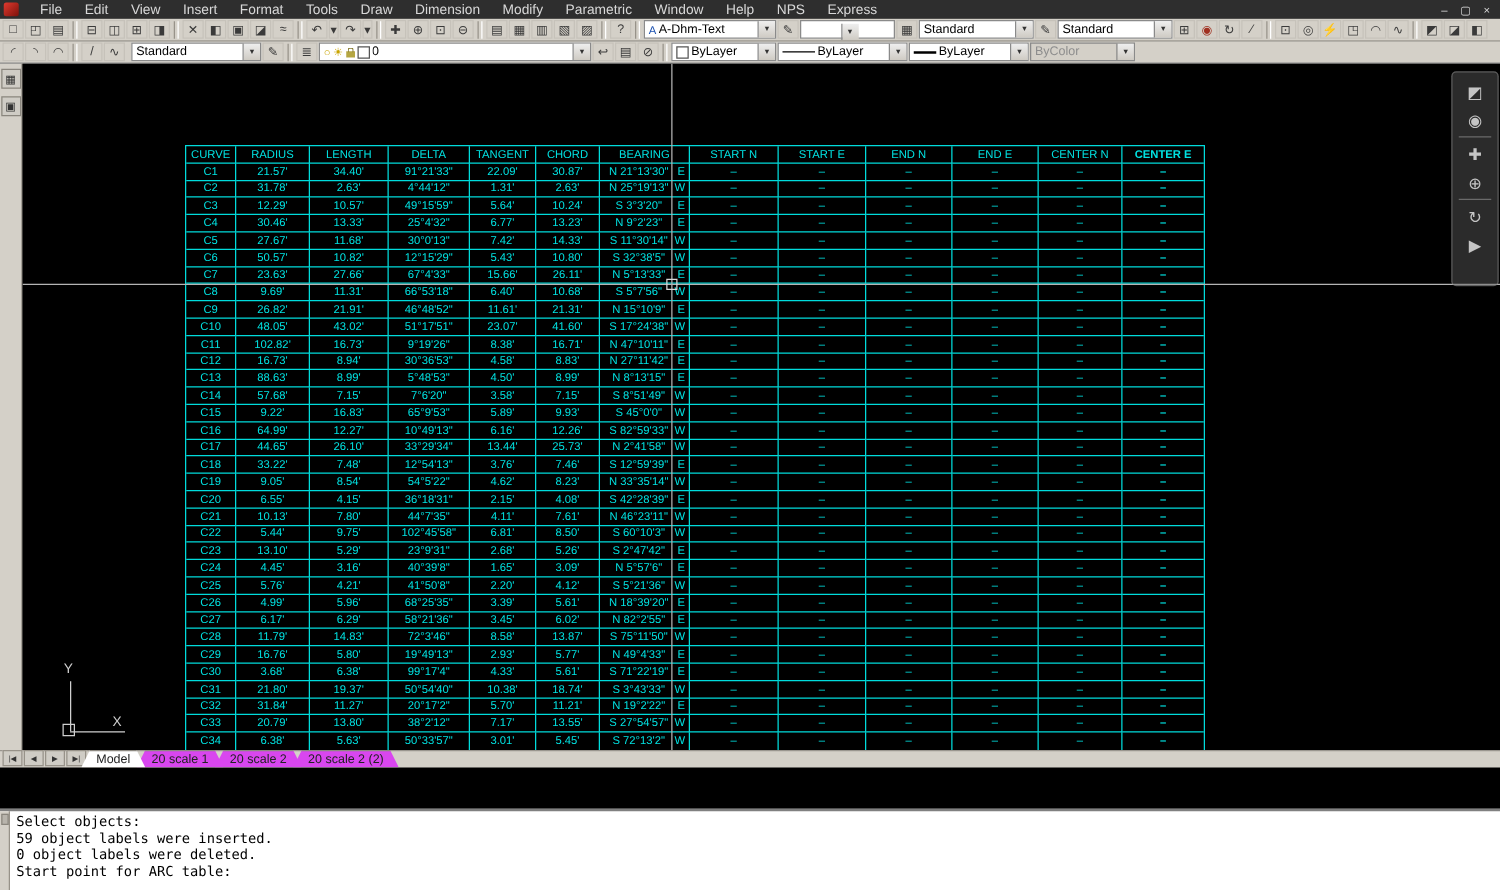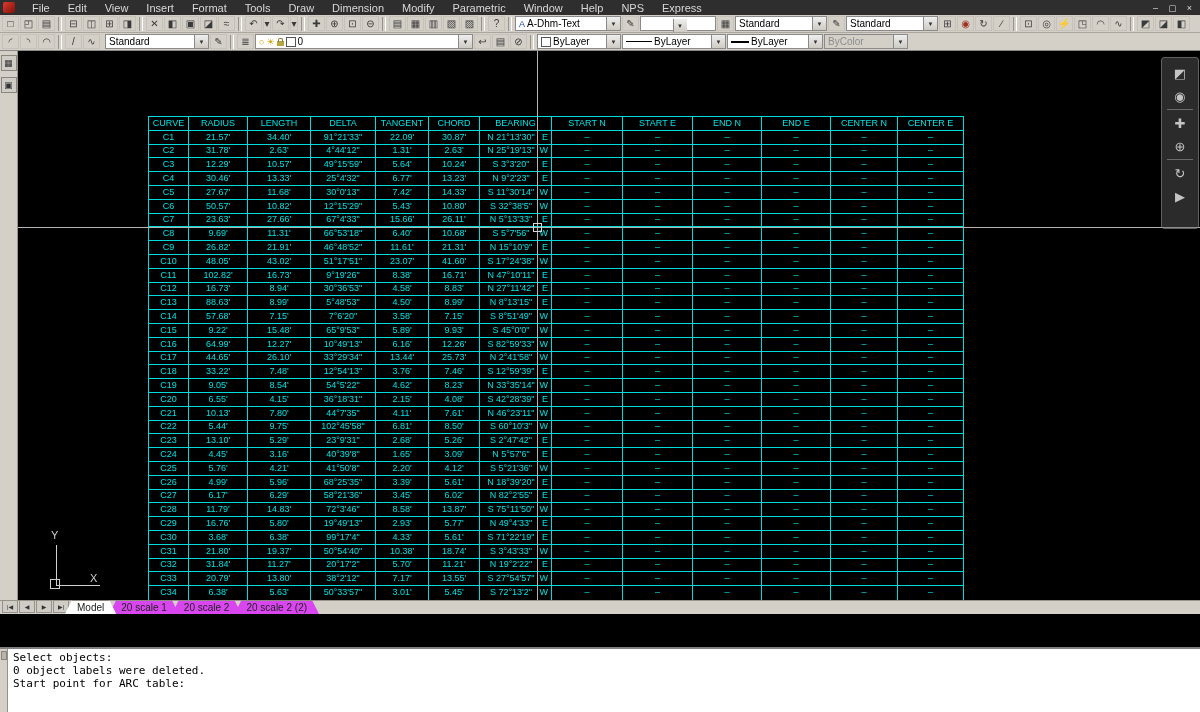--- a/index.html
+++ b/index.html
@@ -50,21 +50,21 @@
     display:flex;align-items:center;justify-content:center;color:#333;}
   .canvas{flex:1;position:relative;background:#000;overflow:hidden;}
 
   
   .curve-table{position:absolute;left:130px;top:65px;display:grid;
     grid-template-columns:40px 59px 63px 65px 53px 51px 72px 71px 70px 69px 69px 67px 65px;
     grid-auto-rows:13.8px;border:1px solid #00dcdc;color:#00e2e2;font-size:9px;line-height:9px;}
   .cell{border-right:1px solid #00dcdc;border-bottom:1px solid #00dcdc;display:flex;
     align-items:center;justify-content:center;white-space:nowrap;overflow:hidden;position:relative;
     box-sizing:border-box;}
-  .cell.lastcol{border-right:none;}
+  .cell.lastcol{border-right:none;font-weight:bold;}
   .cell.lastrow{border-bottom:none;}
   .cell.hdr{letter-spacing:0px;}
   .cell.bearing .bmain{margin-right:9px;}
   .cell.bearing .bsuf{position:absolute;right:3px;}
 
   
   .ch-v{position:absolute;left:519px;top:0;bottom:0;width:1px;background:#b4b4b4;}
   .ch-h{position:absolute;top:176px;left:0;right:0;height:1px;background:#b4b4b4;}
   .pickbox{position:absolute;left:515px;top:172px;width:9px;height:9px;border:1px solid #d8d8d8;
     box-sizing:border-box;}
@@ -516,21 +516,21 @@
             <span class="bsuf">W</span>
           </div>
           <div class="cell">–</div>
           <div class="cell">–</div>
           <div class="cell">–</div>
           <div class="cell">–</div>
           <div class="cell">–</div>
           <div class="cell lastcol">–</div>
           <div class="cell">C15</div>
           <div class="cell">9.22'</div>
-          <div class="cell">15.48'</div>
+          <div class="cell">16.83'</div>
           <div class="cell">65°9'53"</div>
           <div class="cell">5.89'</div>
           <div class="cell">9.93'</div>
           <div class="cell bearing">
             <span class="bmain">S 45°0'0"</span>
             <span class="bsuf">W</span>
           </div>
           <div class="cell">–</div>
           <div class="cell">–</div>
           <div class="cell">–</div>
@@ -875,21 +875,21 @@
     <span id="tabs" style="display:flex;align-items:flex-end;">
         <span class="tab active">Model</span>
         <span class="tab">20 scale 1</span>
         <span class="tab">20 scale 2</span>
         <span class="tab">20 scale 2 (2)</span>
       </span>
   </div>
 
   <div class="cmd-area">
     <div class="cmd-grab"></div>
-    <div class="cmd-lines" id="cmd-lines"><div>Select objects:</div><div>0 object labels were deleted.</div><div>Start point for ARC table:</div></div>
+    <div class="cmd-lines" id="cmd-lines"><div>Select objects:</div><div>59 object labels were inserted.</div><div>0 object labels were deleted.</div><div>Start point for ARC table:</div></div>
     <div class="cmd-divider"></div>
     <div class="cmd-prompt">Command:</div>
   </div>
 
   <div class="status-bar">
     <span class="coords">3139407.03, 1692390.84, 0.00</span>
     <span class="stoggles" id="stoggles">
         <span class="sbtn">*</span>
         <span class="sbtn">⊡</span>
         <span class="sbtn pressed">⊞</span>

